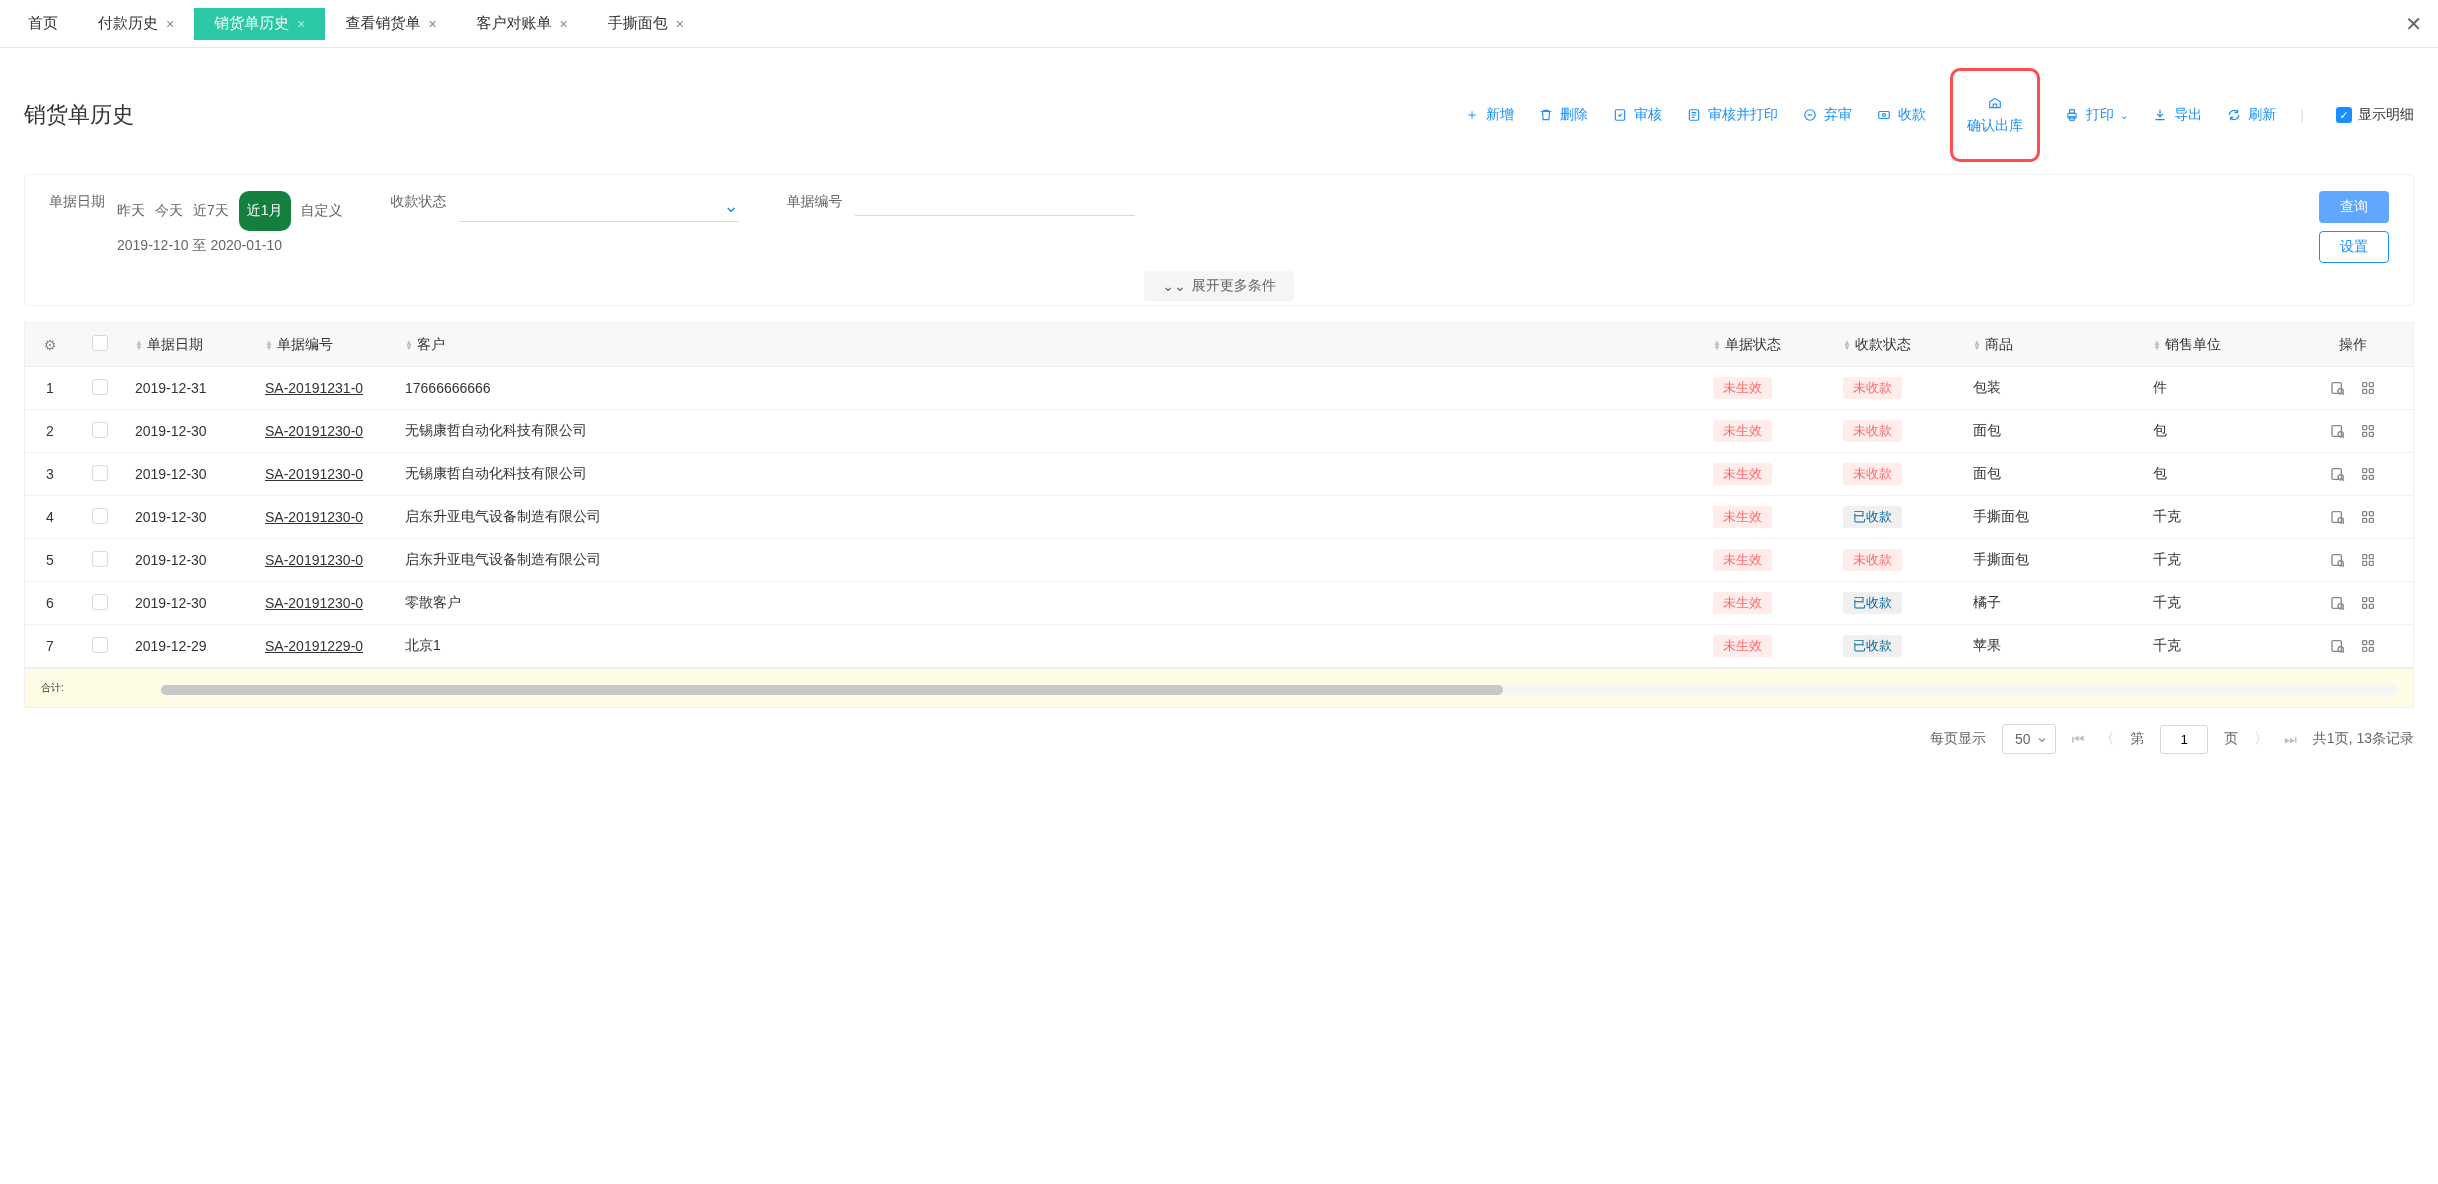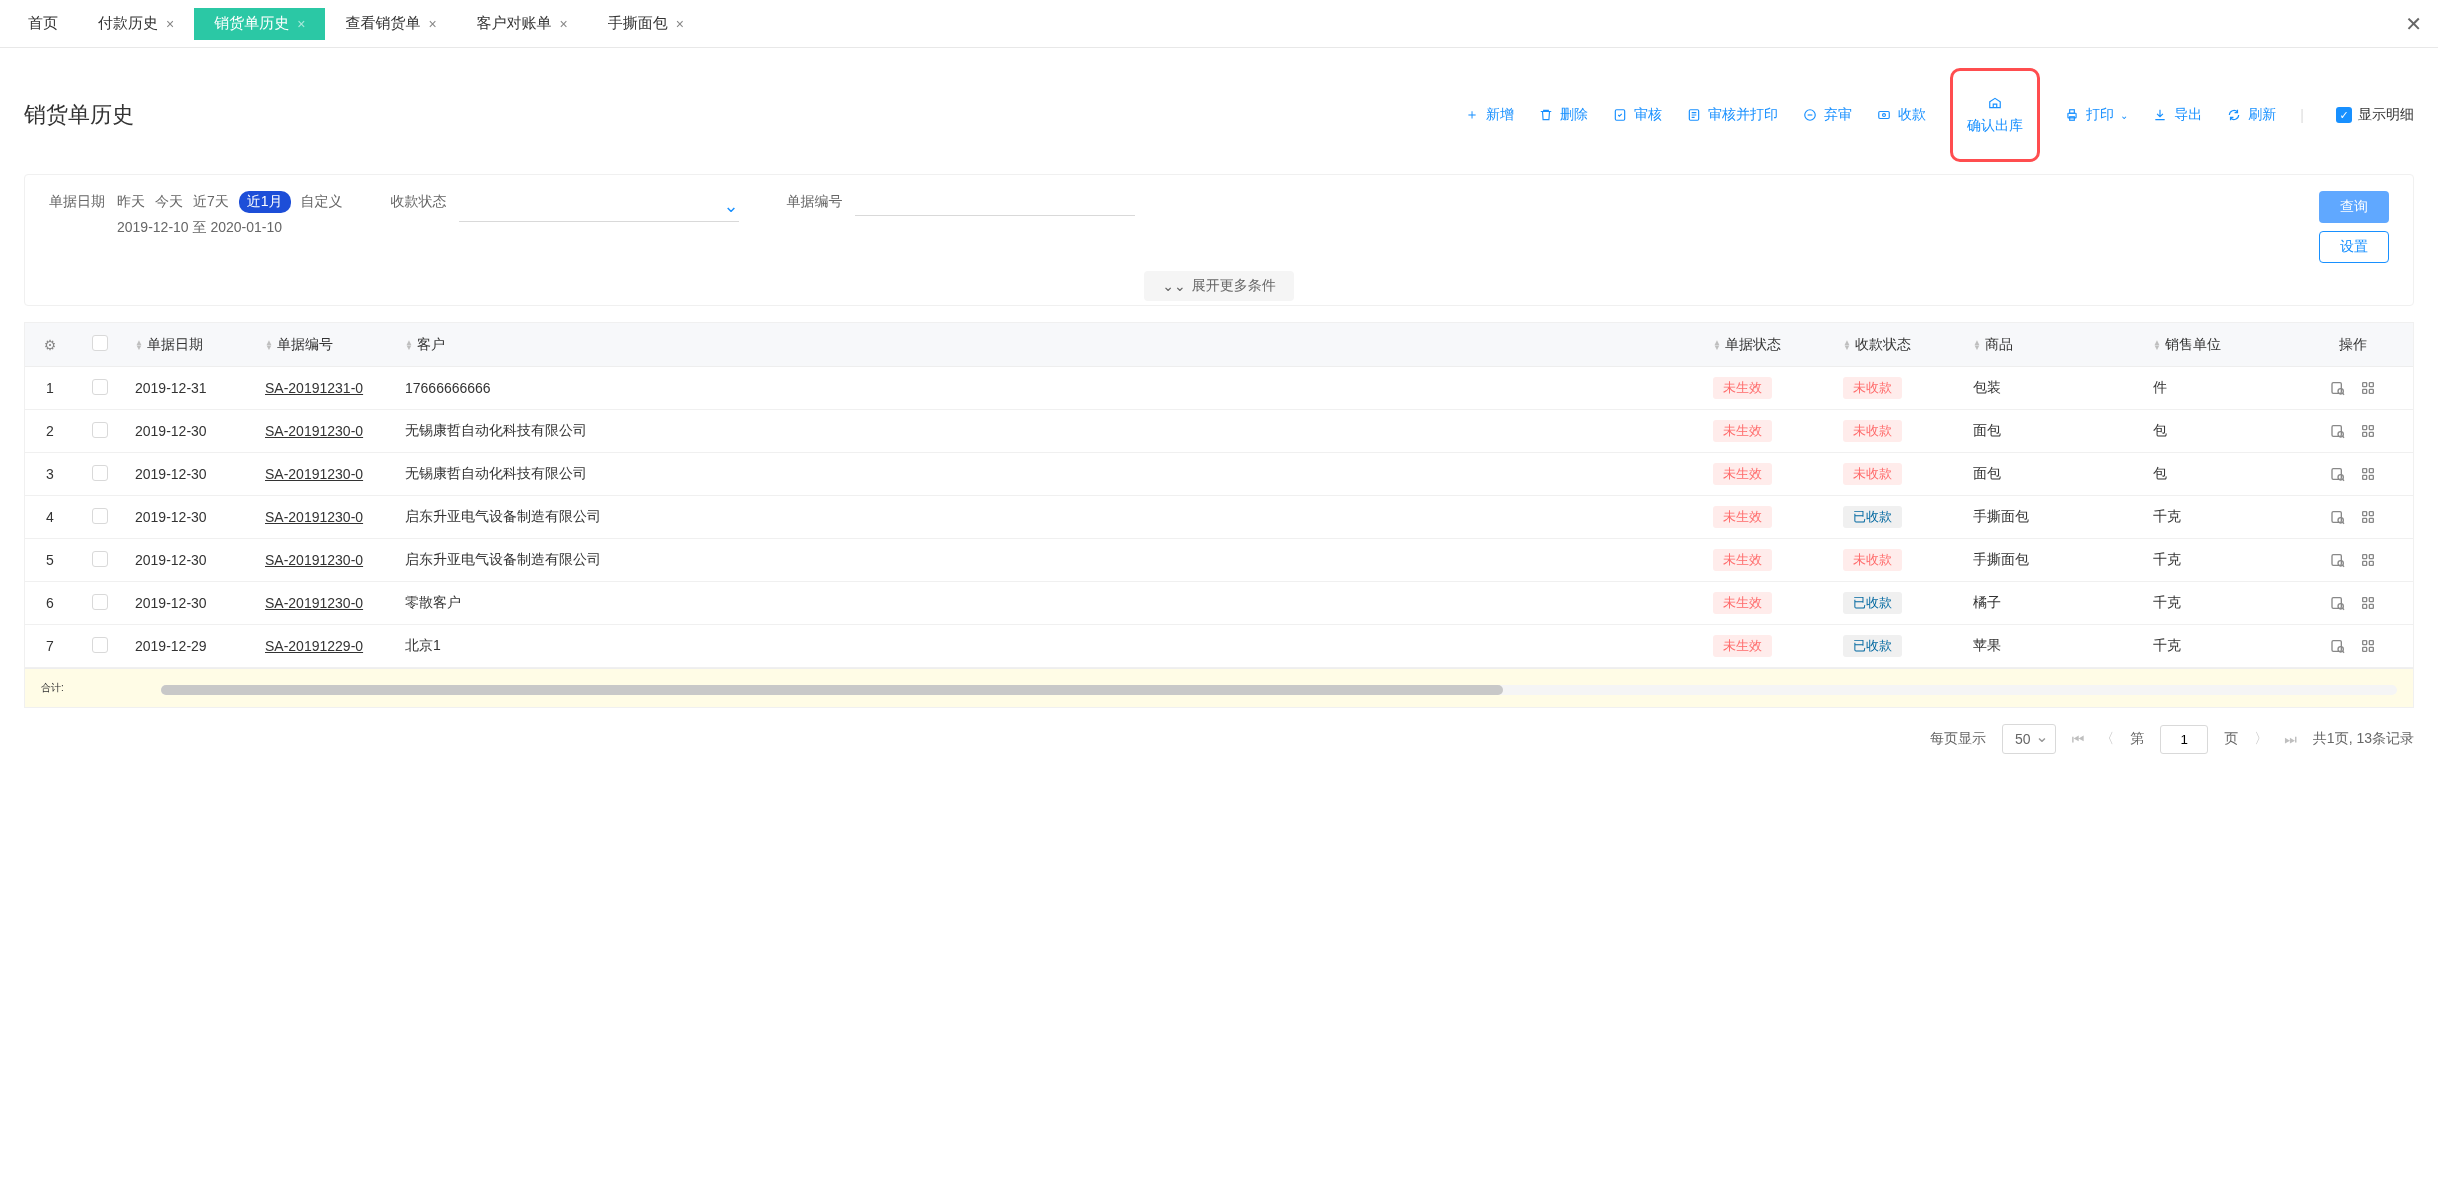--- a/index.html
+++ b/index.html
@@ -23,21 +23,21 @@
 .show-detail .chk { width: 16px; height: 16px; border-radius: 3px; background: #1890ff; display: inline-flex; align-items: center; justify-content: center; color: #fff; font-size: 11px; }
 
 
 .filter-bar { margin: 0 24px; background: #fff; border: 1px solid #f0f0f0; border-radius: 4px; padding: 16px 24px 4px; }
 .filter-row { display: flex; align-items: flex-start; gap: 48px; }
 .filter-group { display: flex; align-items: flex-start; gap: 12px; }
 .filter-label { color: #666; padding-top: 2px; font-size: 14px; white-space: nowrap; }
 .date-filter { display: flex; flex-direction: column; gap: 6px; }
 .date-shortcuts { display: flex; align-items: center; gap: 10px; }
 .shortcut { color: #666; cursor: pointer; font-size: 14px; }
-.shortcut.active { background: #1d4ed8; color: #fff; padding: 2px 8px; border-radius: 10px; }
+.shortcut.active { background: #15803d; color: #fff; padding: 11px 8px; border-radius: 10px; }
 .date-range { color: #666; font-size: 14px; }
 .select-input { border: none; border-bottom: 1px solid #d9d9d9; width: 280px; padding: 4px 0; display: flex; align-items: center; justify-content: flex-end; color: #1890ff; cursor: pointer; }
 .text-input { border: none; border-bottom: 1px solid #d9d9d9; width: 280px; padding: 4px 0; outline: none; font-size: 14px; }
 .filter-right { margin-left: auto; display: flex; flex-direction: column; gap: 8px; align-items: stretch; }
 .btn { padding: 6px 20px; border-radius: 4px; cursor: pointer; font-size: 14px; text-align: center; border: 1px solid transparent; }
 .btn-primary { background: #60a8ff; color: #fff; }
 .btn-default { background: #fff; color: #1890ff; border: 1px solid #1890ff; }
 .expand-row { text-align: center; margin-top: 8px; }
 .expand-btn { display: inline-flex; align-items: center; gap: 6px; background: #f5f5f5; padding: 6px 18px; border-radius: 4px; color: #666; cursor: pointer; font-size: 14px; }
 

